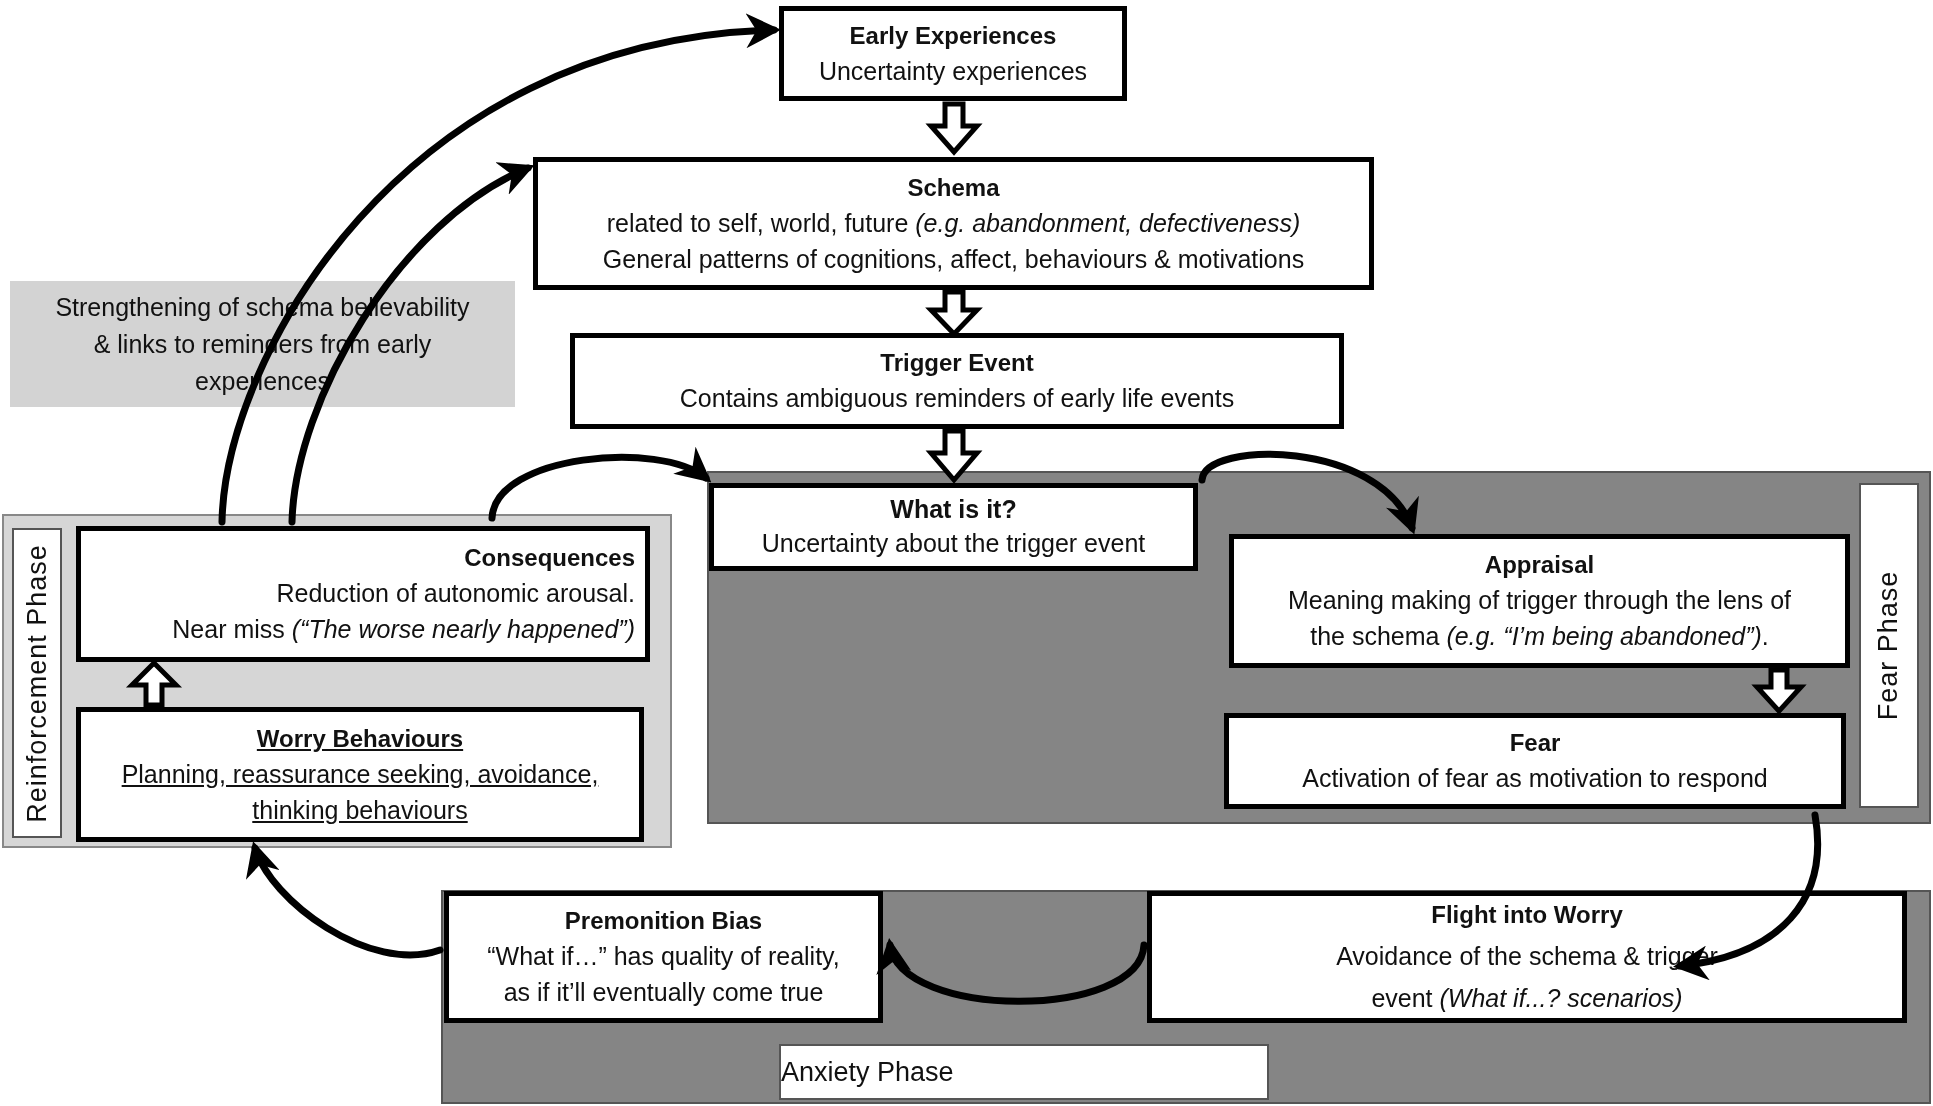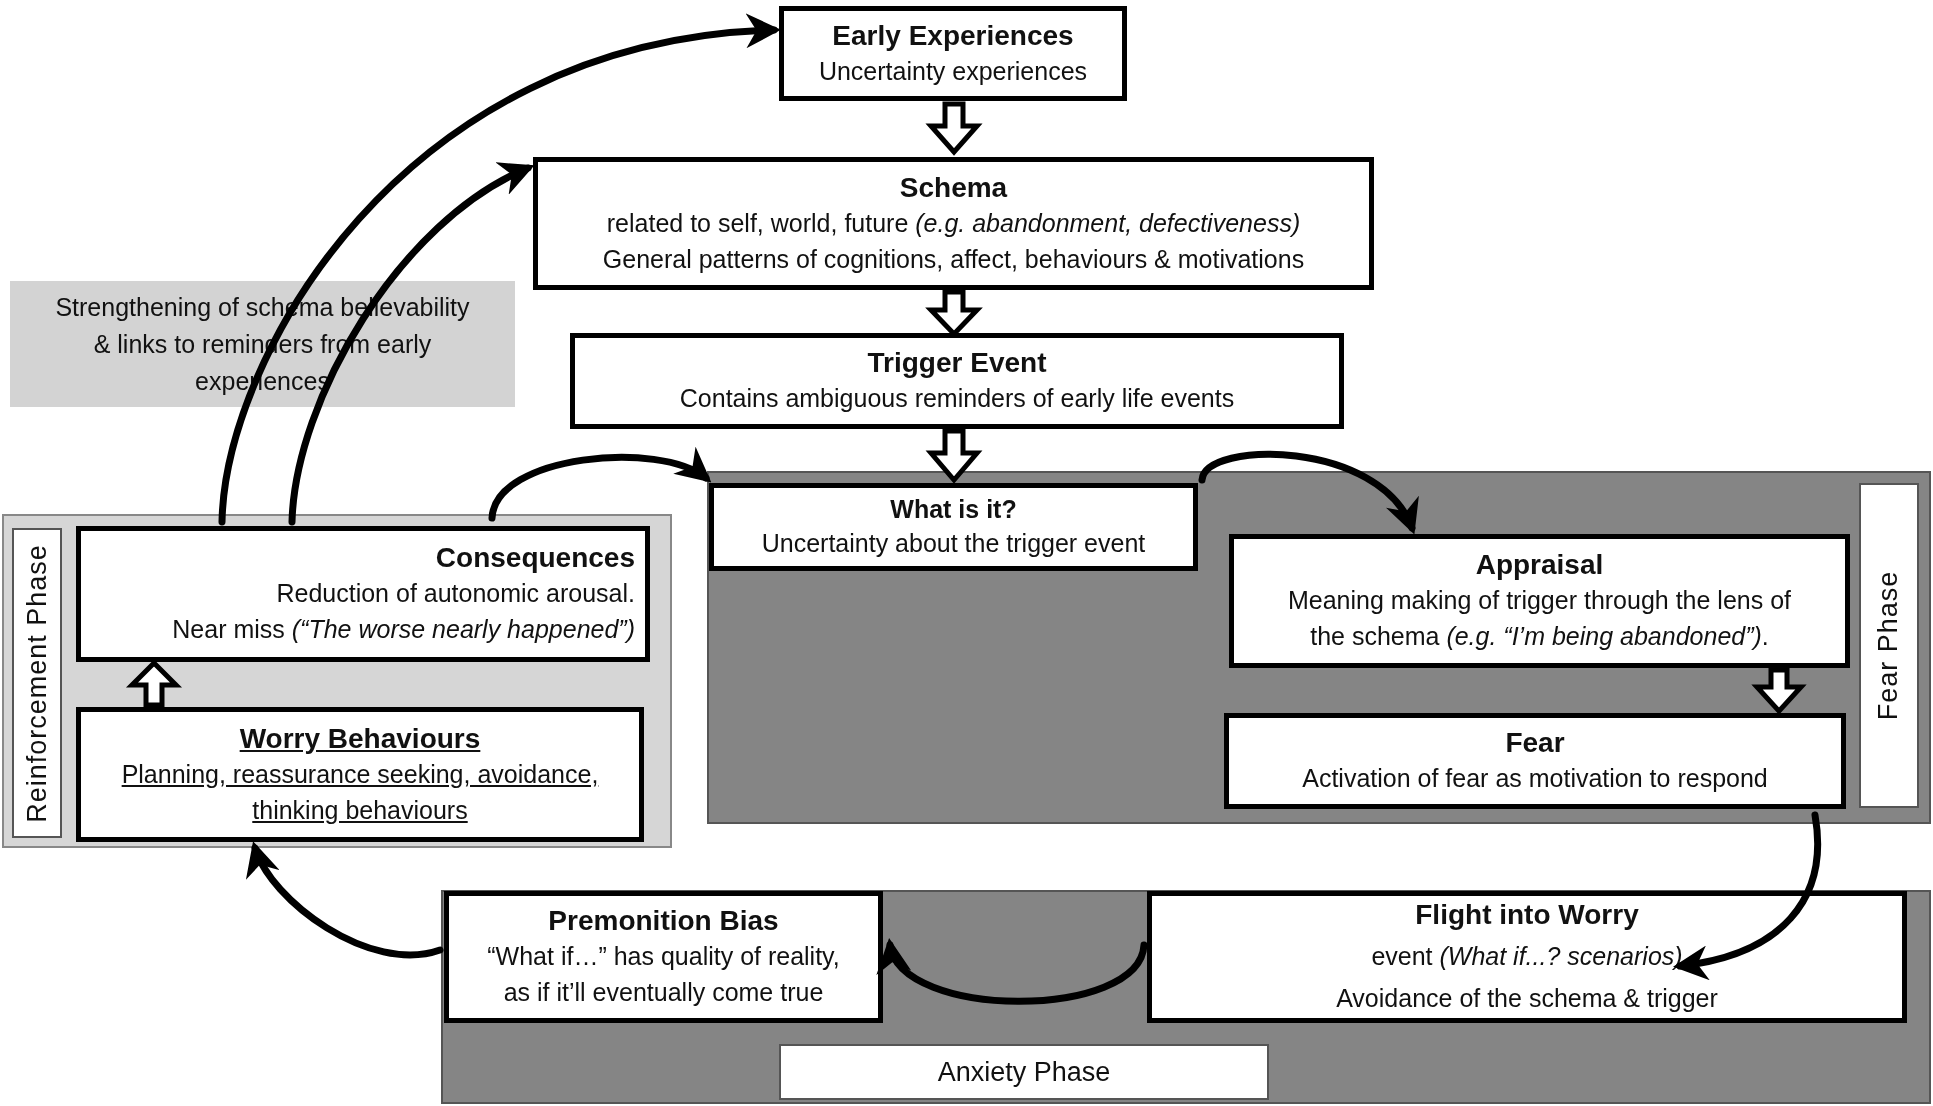--- a/index.html
+++ b/index.html
@@ -4,28 +4,28 @@
 <style>
   html, body { margin:0; padding:0; background:#ffffff; }
   body { width:1933px; height:1106px; position:relative; overflow:hidden;
          font-family:"Liberation Sans", "DejaVu Sans", sans-serif; color:#111; }
   .abs { position:absolute; box-sizing:border-box; }
   .panel-dark { background:#858585; border:2px solid #555; }
   .panel-light { background:#d6d6d6; border:2px solid #888; }
   .box { background:#fff; border:5px solid #000; text-align:center;
          display:flex; flex-direction:column; justify-content:center; align-items:center;
          padding:2px 10px; }
-  .box .title { font-weight:bold; font-size:28px; line-height:34px; }
+  .box .title { font-weight:bold; font-size:24px; line-height:34px; }
   .box .desc  { font-size:25px; line-height:36px; }
   .box .desc i { font-style:italic; }
   .note { background:#d3d3d3; text-align:center; font-size:25px; line-height:37px;
           display:flex; align-items:center; justify-content:center; padding:0 12px; }
   .phase-v { background:#fff; border:2px solid #555; display:flex; align-items:center; justify-content:center; }
   .phase-v span { display:block; transform:rotate(-90deg); white-space:nowrap; font-size:27px; letter-spacing:1px; }
-  .phase-h { background:#fff; border:2px solid #555; display:flex; align-items:center; justify-content:center; font-size:27px; }
+  .phase-h { background:#fff; border:2px solid #555; display:flex; align-items:center; justify-content:flex-start; font-size:27px; }
   svg.overlay { position:absolute; left:0; top:0; pointer-events:none; }
 </style>
 </head>
 <body>
 
 <div class="abs panel-light" style="left:2px; top:514px; width:670px; height:334px;"></div>
 <div class="abs panel-dark" style="left:707px; top:471px; width:1224px; height:353px;"></div>
 <div class="abs panel-dark" style="left:441px; top:890px; width:1490px; height:214px;"></div>
 
 <div class="abs phase-v" style="left:12px; top:528px; width:50px; height:310px;">
@@ -97,24 +97,24 @@
 </div>
 
 <div class="abs box" style="left:444px; top:891px; width:439px; height:132px;">
   <div class="title">Premonition Bias</div>
   <div class="desc">“What if…” has quality of reality,</div>
   <div class="desc">as if it’ll eventually come true</div>
 </div>
 
 <div class="abs box" style="left:1147px; top:891px; width:760px; height:132px;justify-content:space-between;">
   <div class="title">Flight into Worry</div>
+  <div class="desc">Avoidance of the schema &amp; trigger</div>
   <div class="desc">
     <span>event </span><i>(What if...? scenarios)</i>
   </div>
-  <div class="desc">Avoidance of the schema &amp; trigger</div>
 </div>
 
 <svg class="overlay" width="1933" height="1106" viewBox="0 0 1933 1106">
   <defs>
     <marker id="head" viewBox="0 0 10 10" refX="8" refY="5" markerWidth="5" markerHeight="5" orient="auto-start-reverse">
       <path d="M0,0 L10,5 L0,10 L3,5 Z" fill="#000"></path>
     </marker>
   </defs>
 
   <g>

